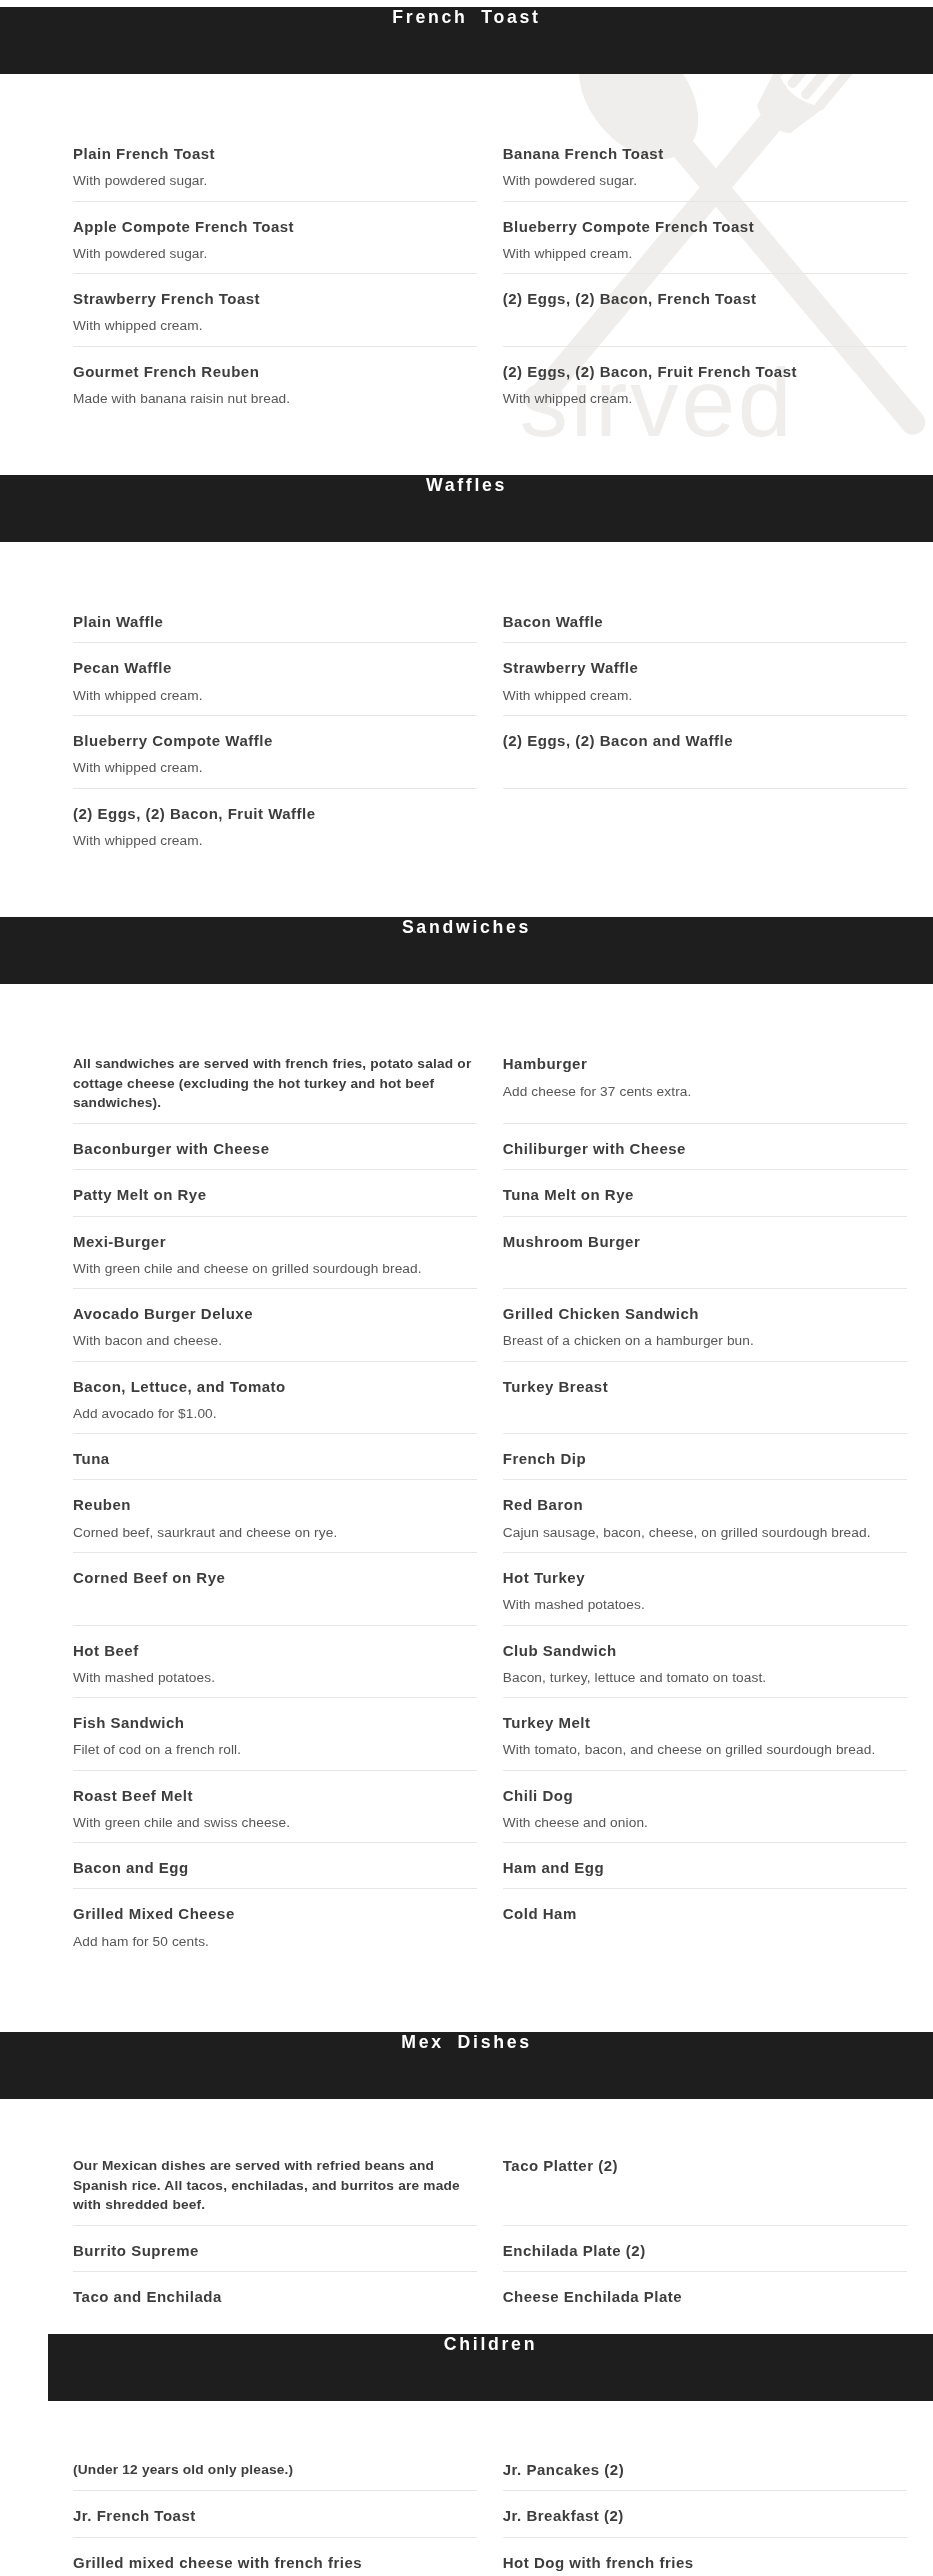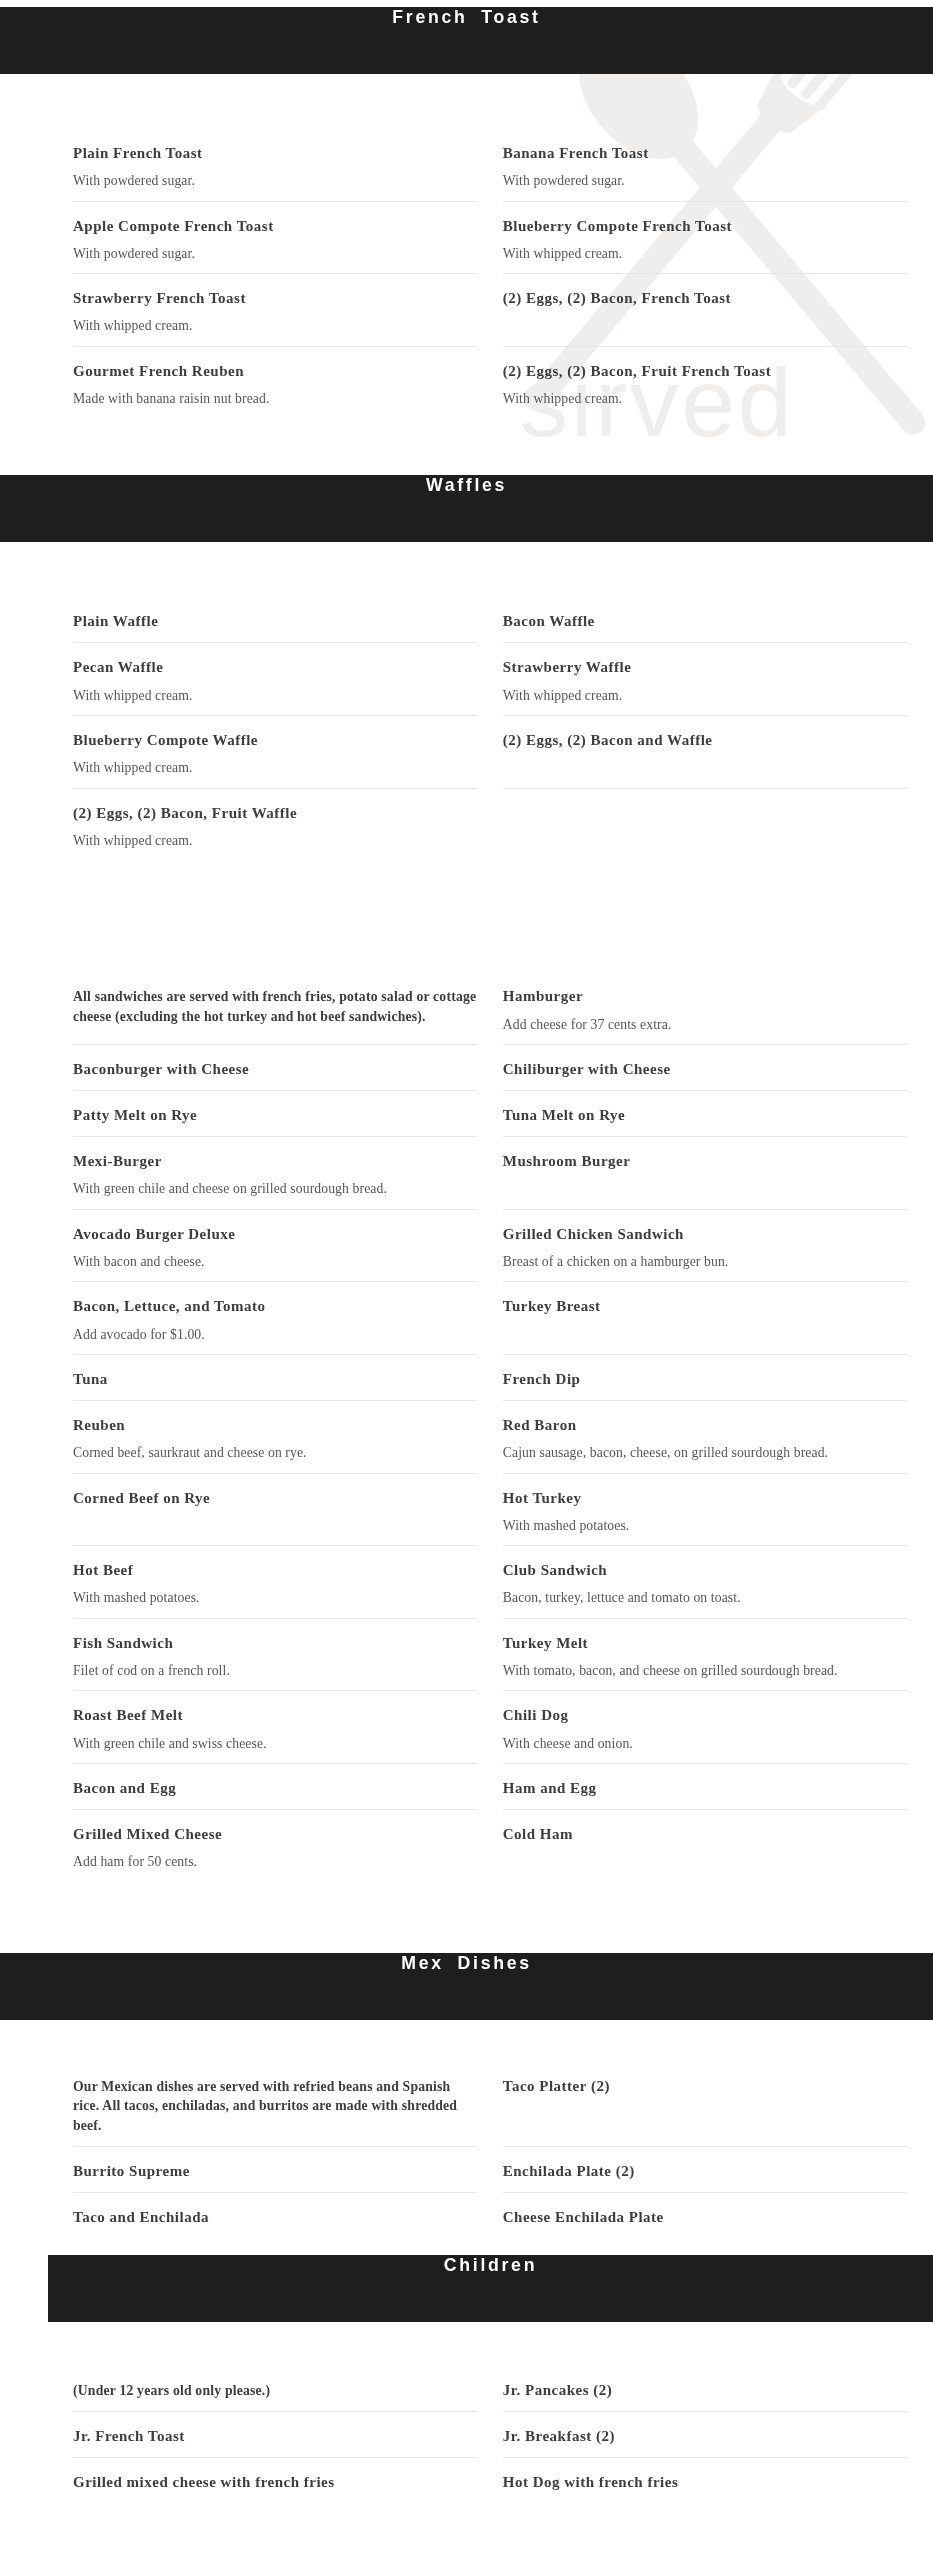--- a/index.html
+++ b/index.html
@@ -23,21 +23,21 @@
     font-size:17.7px; font-weight:700; letter-spacing:2.7px; word-spacing:6.2px;
   }
   .sec-children .bar { margin-left:48px; }
 
   
   .body { padding:55px 26.5px 57px 73px; position:relative; z-index:1; }
   .sec-sandwiches .body { padding-bottom:71px;border-radius:22px; }
   .sec-mex-dishes .body { padding-top:42px; padding-bottom:17px; }
   .sec-children  .body { padding-top:44px; padding-bottom:17px; }
 
-  .row { display:grid; grid-template-columns:1fr 1fr; column-gap:26px;font-family:Liberation Serif, serif; }
+  .row { display:grid; grid-template-columns:1fr 1fr; column-gap:26px; }
   .cell { padding:15px 0 10.6px 0; border-bottom:0.9px solid var(--divider, #e7e6e5); }
   .row:last-child .cell { border-bottom:none; }
 
   .item-name {
     font-size:15px; line-height:19.5px; font-weight:700;
     color:var(--item_name, #3d3d3d); letter-spacing:0.5px;
   }
   .item-desc {
     margin-top:8.8px; font-size:13.7px; line-height:17.7px;
     color:var(--item_desc, #565656); letter-spacing:0.1px;
@@ -166,20 +166,23 @@
         <div class="row">
           <div class="cell">
             <div class="item-name">(2) Eggs, (2) Bacon, Fruit Waffle</div>
             <div class="item-desc">With whipped cream.</div>
           </div>
           <div class="cell"></div>
         </div>
       </div>
     </div>
     <div class="section sec-sandwiches">
+      <div class="bar">
+        <span class="bar-title">Sandwiches</span>
+      </div>
       <div class="body">
         <div class="row">
           <div class="cell">
             <div class="section-note">All sandwiches are served with french fries, potato salad or cottage cheese (excluding the hot turkey and hot beef sandwiches).</div>
           </div>
           <div class="cell">
             <div class="item-name">Hamburger</div>
             <div class="item-desc">Add cheese for 37 cents extra.</div>
           </div>
         </div>

